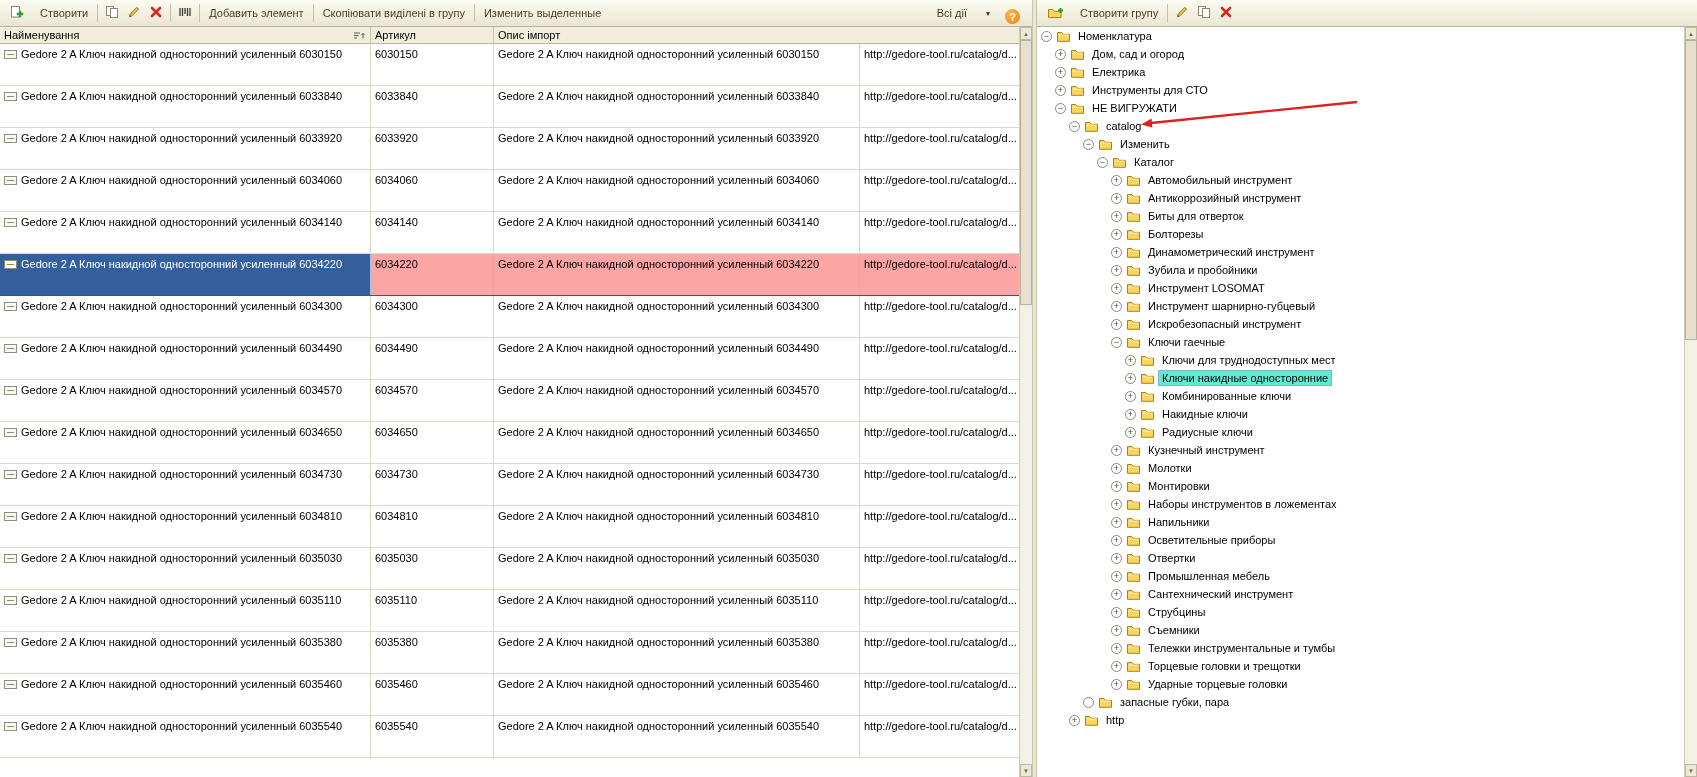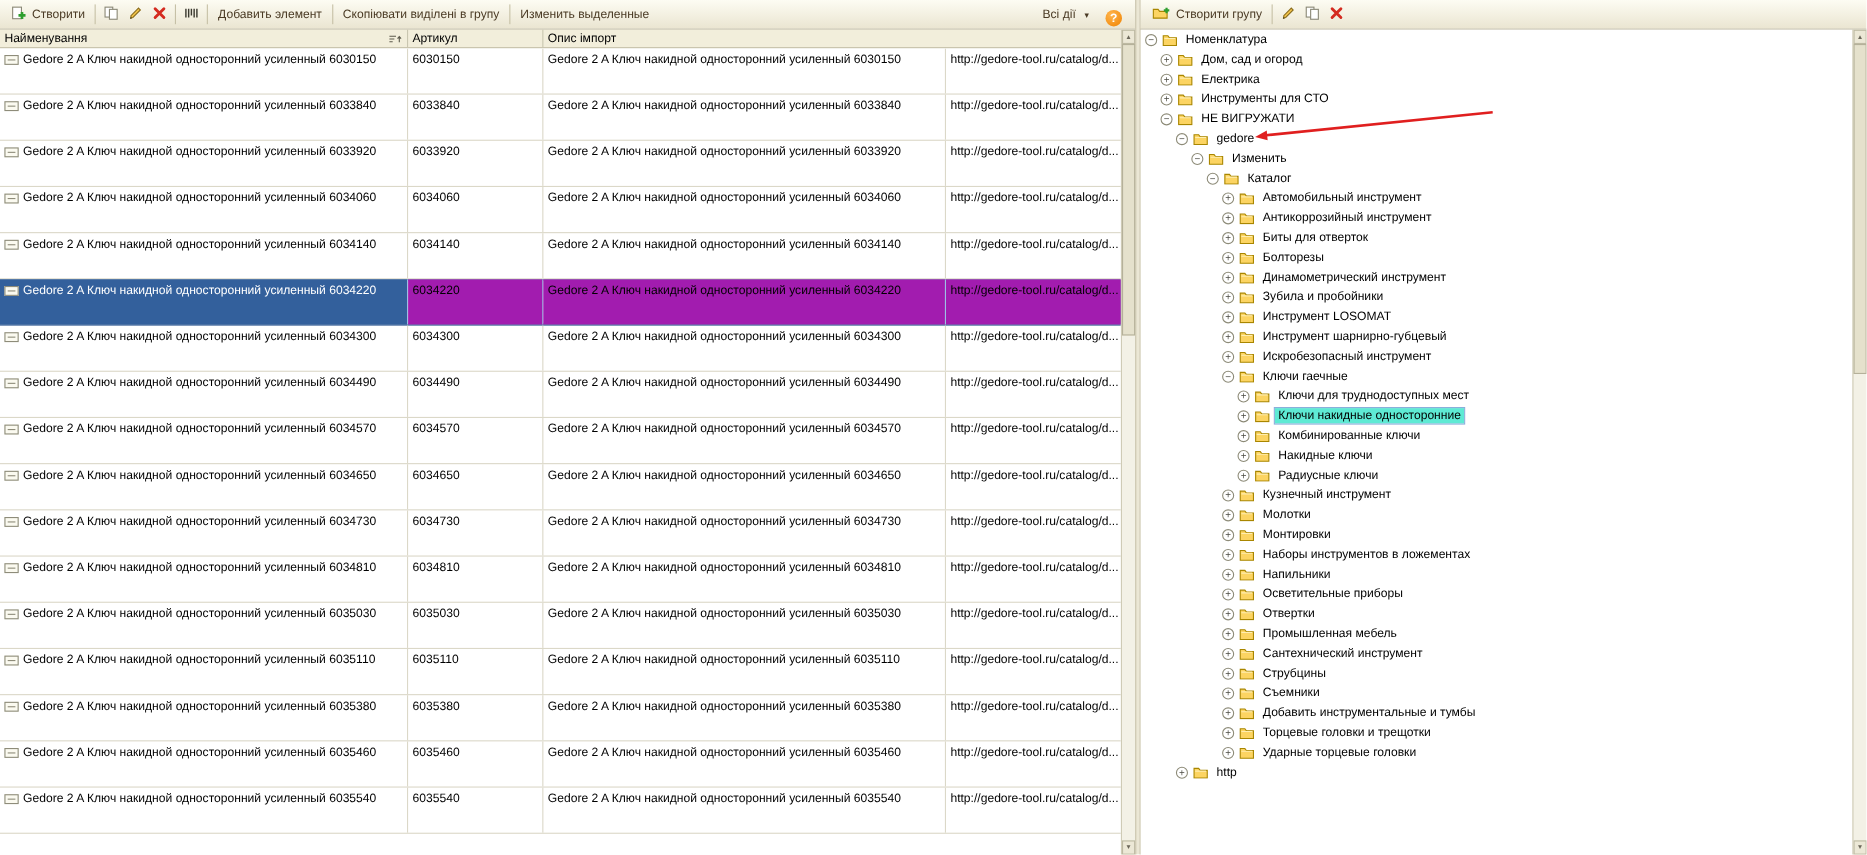--- a/index.html
+++ b/index.html
@@ -3,21 +3,21 @@
 <meta charset="utf-8">
 <style>
   *{box-sizing:border-box;margin:0;padding:0}
   html,body{width:1697px;height:777px;overflow:hidden}
   body{font-family:"Liberation Sans","DejaVu Sans",sans-serif;font-size:11px;color:#000;background:#fff}
   .app{position:relative;width:1697px;height:777px;background:#fff;overflow:hidden}
 
   
   .toolbar{height:27px;background:linear-gradient(#fdfcf3,#eae5d1);border-bottom:1px solid #b9b49c;
            display:flex;align-items:center;padding:0 4px;white-space:nowrap}
-  .tb-btn{display:inline-flex;align-items:center;gap:5px;height:22px;padding:0 6px;background:transparent;
+  .tb-btn{display:inline-flex;align-items:center;gap:16px;height:22px;padding:0 6px;background:transparent;
           border:none;font:inherit;color:#4a3a24;cursor:pointer;white-space:nowrap}
   .tb-ico{display:inline-flex;align-items:center;justify-content:center;width:22px;height:22px;
           background:transparent;border:none;cursor:pointer}
   .sep{width:1px;height:18px;background:#c6c0a6;margin:0 3px;flex:0 0 auto}
   .chev{font-size:8px;color:#4a3a24;margin-left:3px}
   .tb-right{margin-left:auto;display:flex;align-items:flex-end;gap:9px;padding-right:8px}
   .help-icon{width:15px;height:15px;border-radius:50%;flex:0 0 auto;cursor:pointer;
              background:radial-gradient(circle at 35% 30%,#ffb54d,#ef8200);
              color:#fff;font-weight:bold;font-size:11px;display:inline-flex;align-items:center;justify-content:center}
 
@@ -35,21 +35,21 @@
   .sort-ico{margin-left:auto;display:inline-flex}
   .tbody{position:absolute;top:44px;left:0;width:1019px;bottom:0;overflow:hidden;background:#fff}
   .trow{display:flex;height:42px;border-bottom:1px solid #dbd8c8;cursor:pointer}
   .td{border-right:1px solid #dbd8c8;padding:3px 4px;overflow:hidden;white-space:nowrap;
       display:flex;align-items:flex-start;gap:4px}
   .td-name{width:371px}
   .td-art{width:123px}
   .td-imp{width:366px}
   .td-desc{width:159px;border-right:none}
   .td-text{padding-top:1px}
-  .trow.selected .td{background:#a21caf;border-right-color:#9dbfe4}
+  .trow.selected .td{background:#fca5a5;border-right-color:#9dbfe4}
   .trow.selected .td-name{background:#33609c;color:#fff}
   .trow.selected{box-shadow:inset 0 0 0 1px #2d5790;border-bottom-color:#2d5790}
   .el-icon{flex:0 0 auto;width:13px;height:9px;margin-top:3px;border:1px solid #8e8c7a;background:#fbfaf0;position:relative}
   .el-icon::after{content:"";position:absolute;left:2px;right:2px;top:3px;border-top:1px solid #8e8c7a}
 
   
   .vscroll{position:absolute;background:#f3f1e6;border-left:1px solid #cfcbb6;cursor:pointer}
   .left-scroll{top:27px;right:0;width:13px;bottom:0}
   .tree-scroll{top:27px;right:0;width:13px;bottom:0}
   .sb-btn{position:absolute;left:0;right:0;height:13px;background:#ece8d6;border:1px solid #bdb9a2;
@@ -504,21 +504,21 @@
     <span class="tlabel">НЕ ВИГРУЖАТИ</span>
   </div>
         <div class="titem" style="padding-left: 32px;">
     <span class="expander">−</span>
     <span class="folder">
       <svg width="15" height="12" viewBox="0 0 15 12">
               <path d="M1.5 2.5 h4.2 l1.4 1.8 h6.4 v7 h-12 z" fill="#fcd462" stroke="#a98600"></path>
               <path d="M2.5 5 h10" stroke="#ffeeb0" stroke-width="1"></path>
             </svg>
     </span>
-    <span class="tlabel">gedore</span>
+    <span class="tlabel">catalog</span>
   </div>
         <div class="titem" style="padding-left: 46px;">
     <span class="expander">−</span>
     <span class="folder">
       <svg width="15" height="12" viewBox="0 0 15 12">
               <path d="M1.5 2.5 h4.2 l1.4 1.8 h6.4 v7 h-12 z" fill="#fcd462" stroke="#a98600"></path>
               <path d="M2.5 5 h10" stroke="#ffeeb0" stroke-width="1"></path>
             </svg>
     </span>
     <span class="tlabel">Изменить</span>
@@ -794,41 +794,51 @@
     <span class="tlabel">Съемники</span>
   </div>
         <div class="titem" style="padding-left: 74px;">
     <span class="expander">+</span>
     <span class="folder">
       <svg width="15" height="12" viewBox="0 0 15 12">
               <path d="M1.5 2.5 h4.2 l1.4 1.8 h6.4 v7 h-12 z" fill="#fcd462" stroke="#a98600"></path>
               <path d="M2.5 5 h10" stroke="#ffeeb0" stroke-width="1"></path>
             </svg>
     </span>
-    <span class="tlabel">Добавить инструментальные и тумбы</span>
+    <span class="tlabel">Тележки инструментальные и тумбы</span>
   </div>
         <div class="titem" style="padding-left: 74px;">
     <span class="expander">+</span>
     <span class="folder">
       <svg width="15" height="12" viewBox="0 0 15 12">
               <path d="M1.5 2.5 h4.2 l1.4 1.8 h6.4 v7 h-12 z" fill="#fcd462" stroke="#a98600"></path>
               <path d="M2.5 5 h10" stroke="#ffeeb0" stroke-width="1"></path>
             </svg>
     </span>
     <span class="tlabel">Торцевые головки и трещотки</span>
   </div>
         <div class="titem" style="padding-left: 74px;">
     <span class="expander">+</span>
     <span class="folder">
       <svg width="15" height="12" viewBox="0 0 15 12">
               <path d="M1.5 2.5 h4.2 l1.4 1.8 h6.4 v7 h-12 z" fill="#fcd462" stroke="#a98600"></path>
               <path d="M2.5 5 h10" stroke="#ffeeb0" stroke-width="1"></path>
             </svg>
     </span>
     <span class="tlabel">Ударные торцевые головки</span>
+  </div>
+        <div class="titem" style="padding-left: 46px;">
+    <span class="expander"></span>
+    <span class="folder">
+      <svg width="15" height="12" viewBox="0 0 15 12">
+              <path d="M1.5 2.5 h4.2 l1.4 1.8 h6.4 v7 h-12 z" fill="#fcd462" stroke="#a98600"></path>
+              <path d="M2.5 5 h10" stroke="#ffeeb0" stroke-width="1"></path>
+            </svg>
+    </span>
+    <span class="tlabel">запасные губки, пара</span>
   </div>
         <div class="titem" style="padding-left: 32px;">
     <span class="expander">+</span>
     <span class="folder">
       <svg width="15" height="12" viewBox="0 0 15 12">
               <path d="M1.5 2.5 h4.2 l1.4 1.8 h6.4 v7 h-12 z" fill="#fcd462" stroke="#a98600"></path>
               <path d="M2.5 5 h10" stroke="#ffeeb0" stroke-width="1"></path>
             </svg>
     </span>
     <span class="tlabel">http</span>

